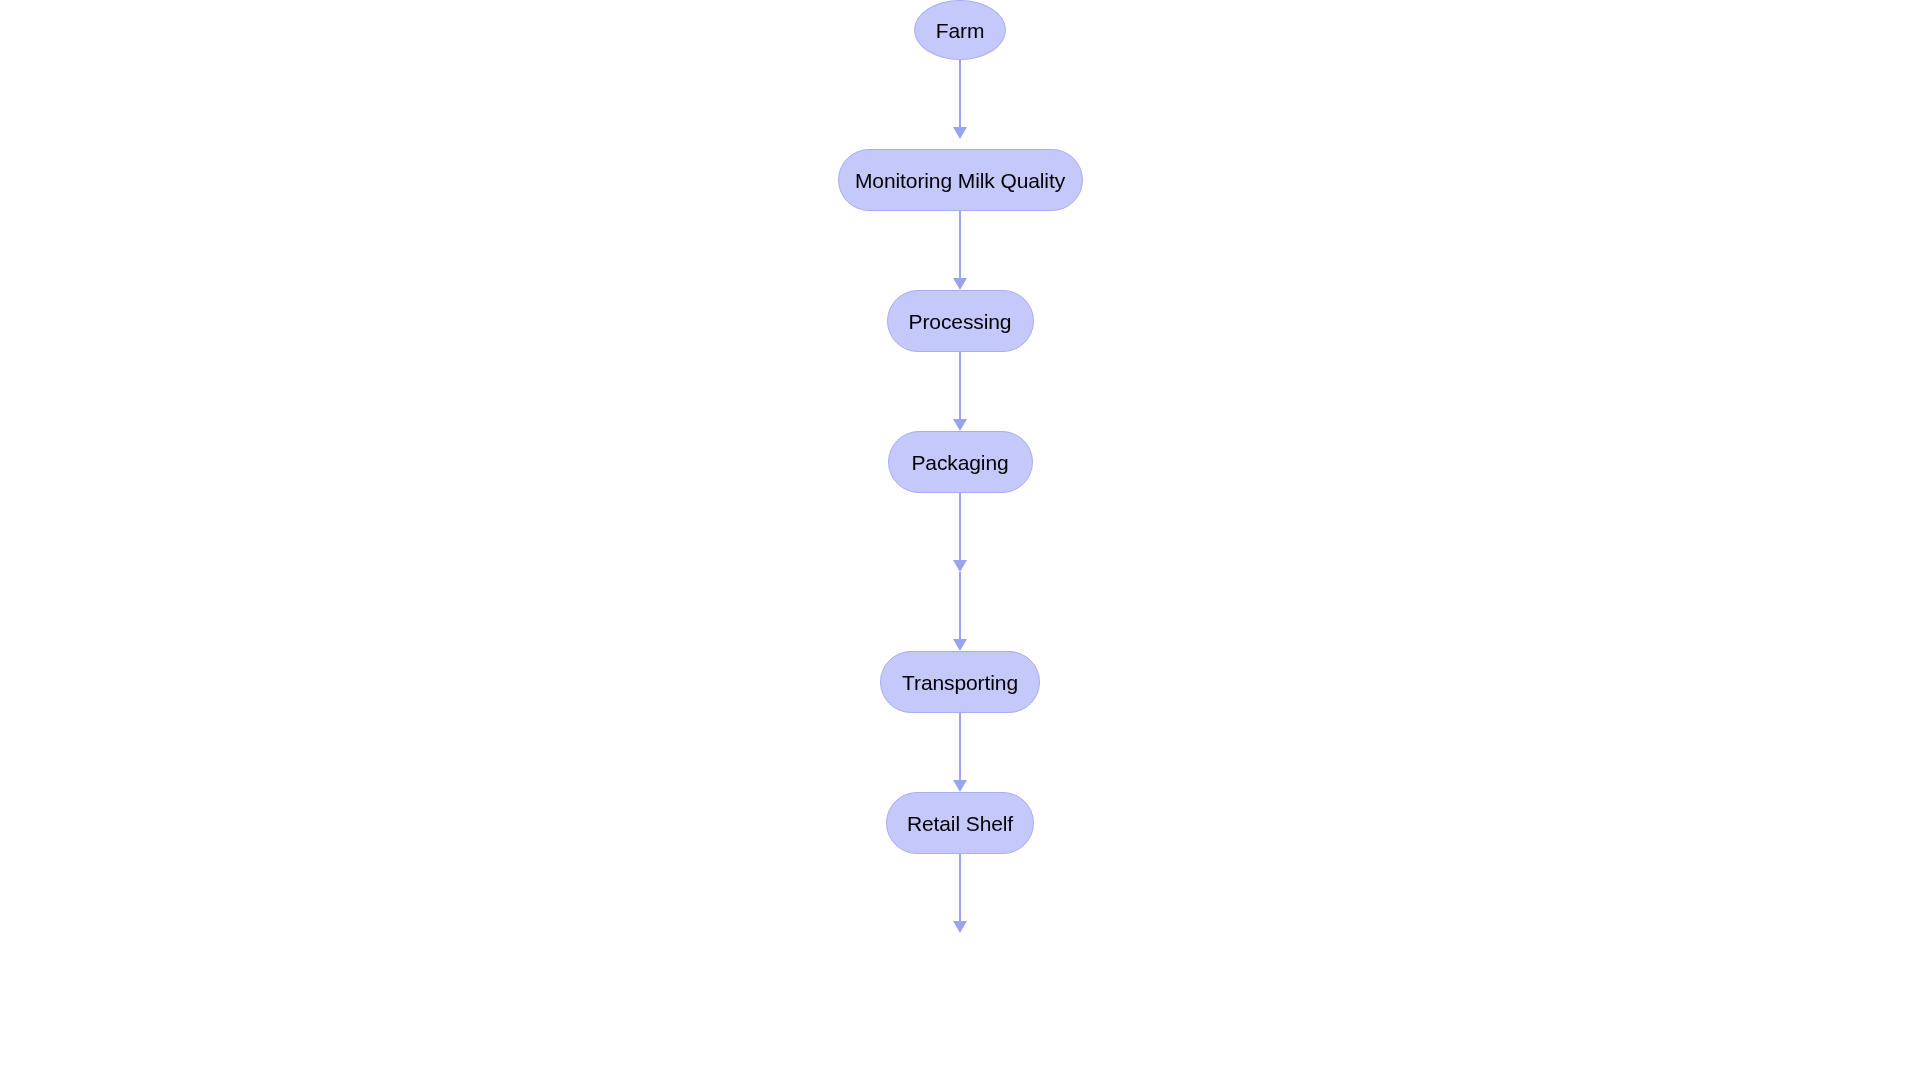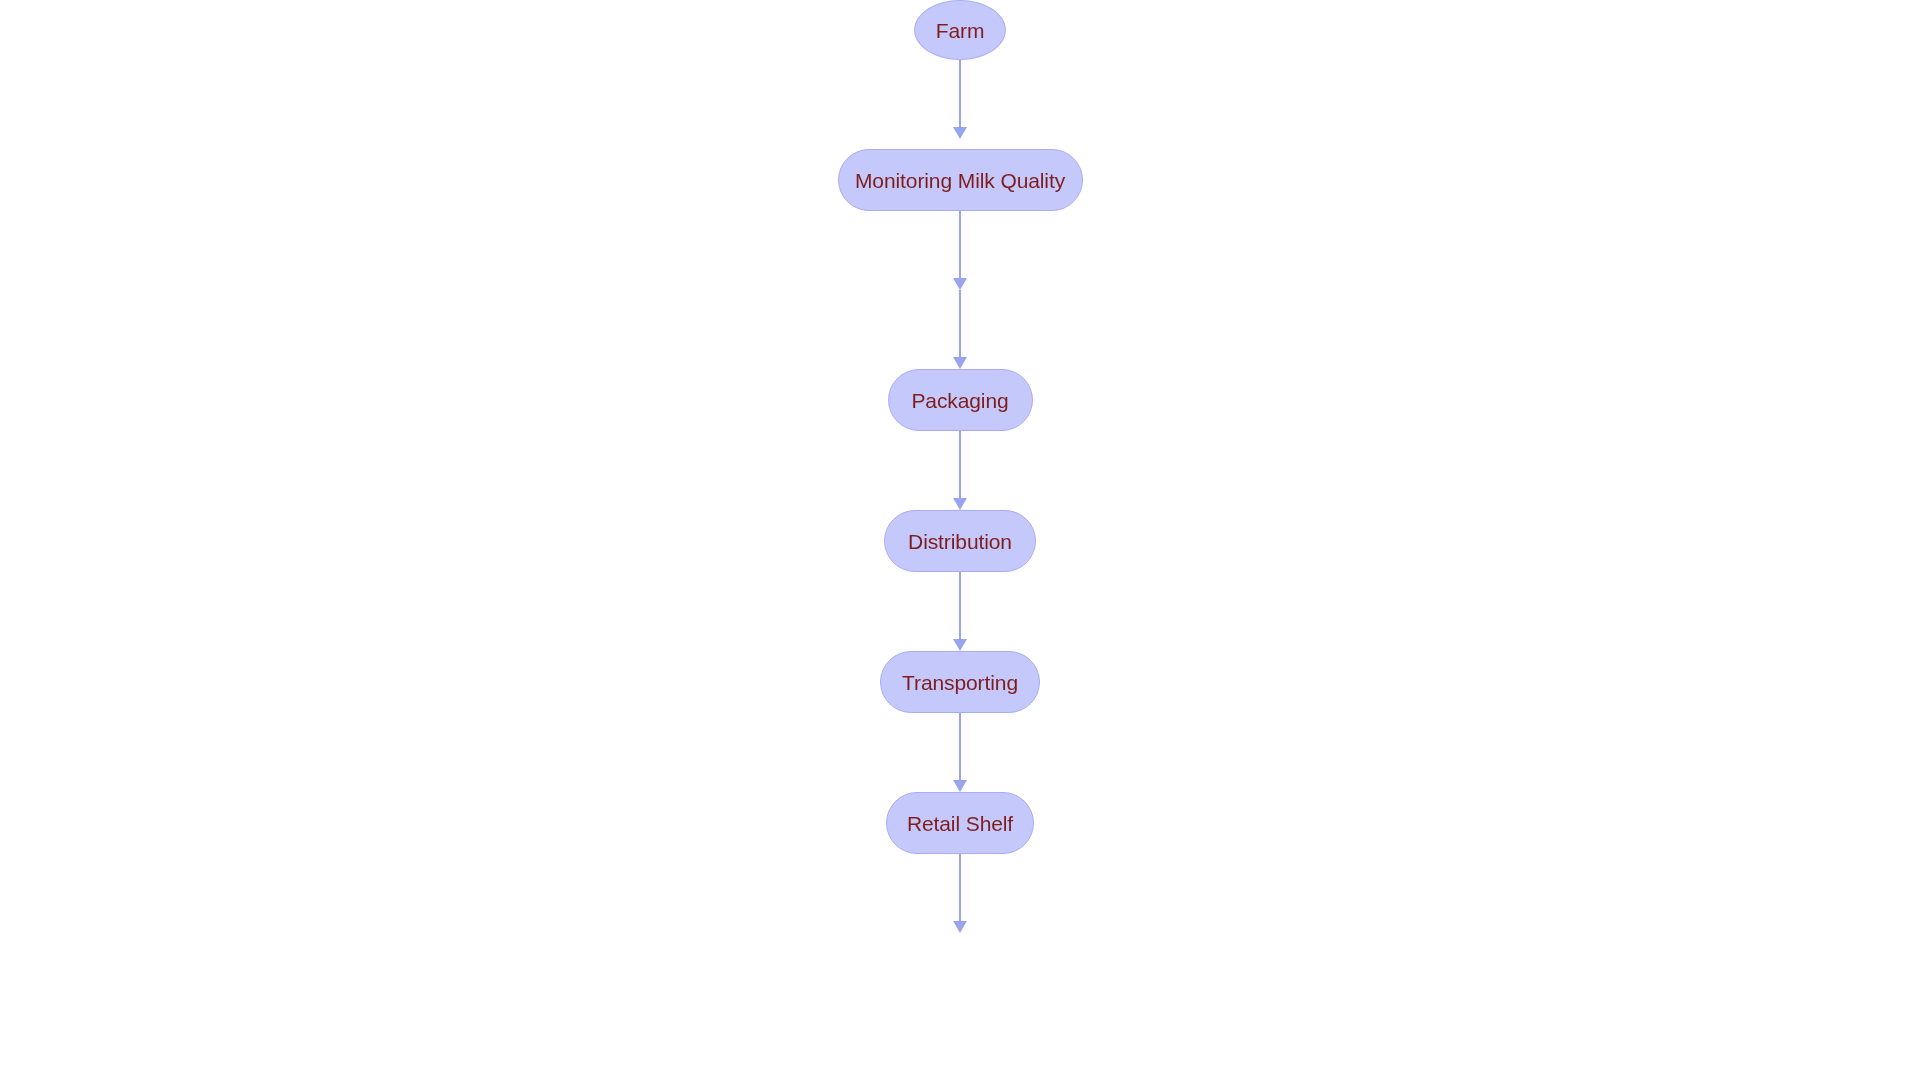--- a/index.html
+++ b/index.html
@@ -55,21 +55,21 @@
     color: #3b37c9;
     font-size: 21px;
     font-weight: 400;
     letter-spacing: -0.1px;
     white-space: nowrap;
     line-height: 1;
     padding: 0 26px;
   }
 
   .node-label {
-    color: #7f1d1d;
+    color: #000000;
     font-size: 21px;
     line-height: 1;
   }
 
   
   .node-farm        { width: 92px;  height: 60px; border-radius: 46px / 30px; padding: 0 10px; }
   .node-monitoring  { width: 245px; height: 62px; margin-top: 10px; }
   .node-processing  { width: 147px; height: 62px; }
   .node-packaging   { width: 145px; height: 62px; }
   .node-distribution{ width: 152px; height: 62px; }
@@ -118,40 +118,40 @@
     <div class="flow-step">
       <div class="node node-monitoring" style="background: rgb(197, 200, 251); border-color: rgb(169, 174, 242); color: rgb(59, 55, 201);">
         <span class="node-label">Monitoring Milk Quality</span>
       </div>
     </div>
     <div class="connector">
       <div class="connector-line" style="background: rgb(154, 163, 239);"></div>
       <div class="connector-arrow" style="border-top-color: rgb(154, 163, 239);"></div>
     </div>
 
+    <div class="flow-step">
+      <div class="node node-processing" style="background: rgb(197, 200, 251); border-color: rgb(169, 174, 242); color: rgb(59, 55, 201);">
+        <span class="node-label">Processing</span>
+      </div>
+    </div>
     <div class="connector">
       <div class="connector-line" style="background: rgb(154, 163, 239);"></div>
       <div class="connector-arrow" style="border-top-color: rgb(154, 163, 239);"></div>
     </div>
 
     <div class="flow-step">
       <div class="node node-packaging" style="background: rgb(197, 200, 251); border-color: rgb(169, 174, 242); color: rgb(59, 55, 201);">
         <span class="node-label">Packaging</span>
       </div>
     </div>
     <div class="connector">
       <div class="connector-line" style="background: rgb(154, 163, 239);"></div>
       <div class="connector-arrow" style="border-top-color: rgb(154, 163, 239);"></div>
     </div>
 
-    <div class="flow-step">
-      <div class="node node-distribution" style="background: rgb(197, 200, 251); border-color: rgb(169, 174, 242); color: rgb(59, 55, 201);">
-        <span class="node-label">Distribution</span>
-      </div>
-    </div>
     <div class="connector">
       <div class="connector-line" style="background: rgb(154, 163, 239);"></div>
       <div class="connector-arrow" style="border-top-color: rgb(154, 163, 239);"></div>
     </div>
 
     <div class="flow-step">
       <div class="node node-transporting" style="background: rgb(197, 200, 251); border-color: rgb(169, 174, 242); color: rgb(59, 55, 201);">
         <span class="node-label">Transporting</span>
       </div>
     </div>

